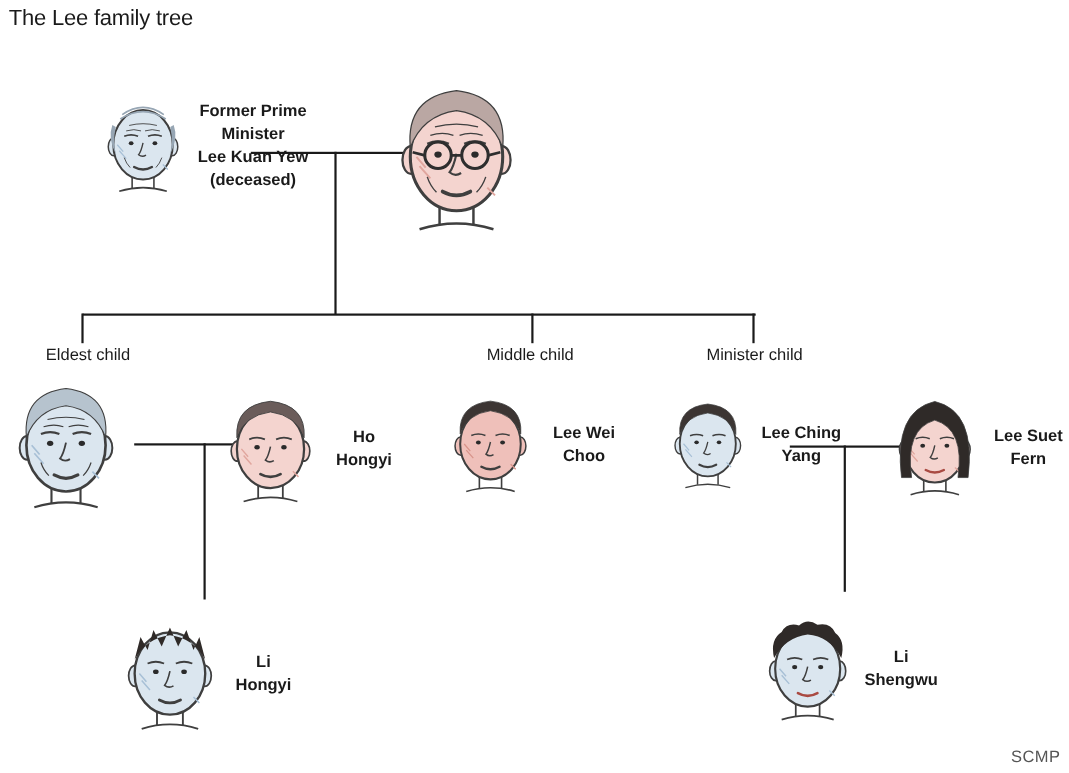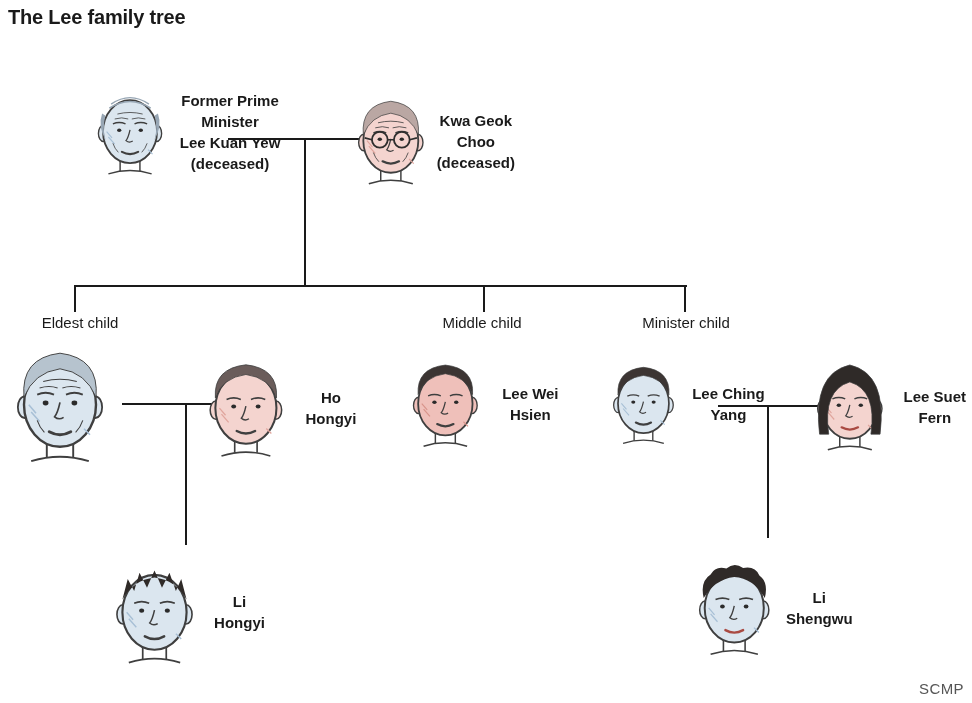--- a/index.html
+++ b/index.html
@@ -1,19 +1,19 @@
 <!DOCTYPE html>
 <html><head>
 <meta charset="utf-8">
 <style>
   *{margin:0;padding:0;box-sizing:border-box}
   html,body{background:#ffffff}
   body{font-family:"Liberation Sans", sans-serif;color:#1a1a1a}
   .canvas{position:relative;width:972px;height:703px;background:#fff;overflow:hidden}
-  .title{position:absolute;left:8px;top:6px;font-size:20px;font-weight:bold;letter-spacing:-0.2px}
+  .title{position:absolute;left:8px;top:6px;font-size:20px;font-weight:normal;letter-spacing:-0.2px}
   .line{position:absolute;background:#1a1a1a;z-index:1}
   .person{position:absolute;z-index:2;display:flex;flex-direction:row;align-items:center}
   .portrait{display:block}
   .portrait svg{display:block;width:100%;height:100%}
   .name{font-weight:bold;font-size:15px;text-align:center;white-space:pre-line;line-height:1.4;margin-top:8px}
   .gen-label{position:absolute;z-index:2;font-size:15px;transform:translateX(-50%);white-space:nowrap}
   .credit{position:absolute;right:8px;bottom:6px;font-size:15px;color:#555;letter-spacing:0.4px}
 
   #p-lky{left:85px;top:44px;width:200px}  #p-lky .portrait{width:150px;height:168px}
   #p-kgc{left:345px;top:58px;width:170px} #p-kgc .portrait{width:140px;height:158px}
@@ -92,22 +92,20 @@
           <ellipse cx="62" cy="58.5" rx="2.4" ry="2" fill="#2b2b2b"></ellipse>
           <path d="M50,58 Q48,67 45.5,70 Q49,73 53,70.5" fill="none" stroke="#3f3f3f" stroke-width="1.4"></path>
           <path d="M36,40.5 Q50,37 64,40.5 M33,46 Q41,43.5 48,46 M52,46 Q59,43.5 67,46" fill="none" stroke="#3f3f3f" stroke-width="0.9"></path>
           <path d="M31,73 Q33,79 37,83 M69,73 Q67,79 63,83" fill="none" stroke="#3f3f3f" stroke-width="0.9"></path>
           <circle cx="38" cy="59" r="8.6" fill="none" stroke="#2e2e2e" stroke-width="2"></circle>
           <circle cx="62" cy="59" r="8.6" fill="none" stroke="#2e2e2e" stroke-width="2"></circle>
           <path d="M46.6,59 H53.4 M29.4,59 L21.5,57 M70.6,59 L78.5,57" stroke="#2e2e2e" stroke-width="1.8" fill="none"></path>
           <path d="M41,82.5 Q50,87.5 59,82.5" fill="none" stroke="#3f3f3f" stroke-width="2.4" stroke-linecap="round"></path>
         </svg>
       </div>
-    <div class="name">Kwa Geok Choo
-(deceased)</div>
   </div>
 
   <div class="person" id="p-lhl">
     <div class="portrait">
         <svg xmlns="http://www.w3.org/2000/svg" viewBox="0 0 100 112" preserveAspectRatio="xMidYMid meet">
           <path d="M39,90 V104 M61,90 V104" stroke="#3f3f3f" stroke-width="1.6" fill="none"></path>
           <path d="M26,107 Q50,99.5 74,107" fill="none" stroke="#3f3f3f" stroke-width="1.6"></path>
           <ellipse cx="20.5" cy="62" rx="5.6" ry="9" fill="#dbe6ef" stroke="#3f3f3f" stroke-width="1.5"></ellipse>
           <ellipse cx="79.5" cy="62" rx="5.6" ry="9" fill="#dbe6ef" stroke="#3f3f3f" stroke-width="1.5"></ellipse>
           <ellipse cx="50" cy="60" rx="30" ry="35" fill="#dbe6ef" stroke="#3f3f3f" stroke-width="2"></ellipse>
@@ -154,21 +152,21 @@
           <ellipse cx="50" cy="60" rx="30" ry="35" fill="#efc0ba" stroke="#3f3f3f" stroke-width="2"></ellipse>
           <path d="M26,66 l7,8 M24,60 l6,7 M70,80 l5,5" stroke="#d8948b" stroke-width="1.3" fill="none"></path>
           <path d="M20,50 Q18,21 50,17.5 Q82,21 80,50 Q73,30 50,27 Q27,30 20,50 Z" fill="#3c3533" stroke="#3f3f3f" stroke-width="0.8"></path>
           <path d="M31,51.5 Q38,48.5 45,51.5 M55,51.5 Q62,48.5 69,51.5" fill="none" stroke="#3f3f3f" stroke-width="1.6"></path>
           <ellipse cx="38" cy="58.5" rx="2.4" ry="2" fill="#2b2b2b"></ellipse>
           <ellipse cx="62" cy="58.5" rx="2.4" ry="2" fill="#2b2b2b"></ellipse>
           <path d="M50,58 Q48,67 45.5,70 Q49,73 53,70.5" fill="none" stroke="#3f3f3f" stroke-width="1.4"></path>
           <path d="M41,82.5 Q50,87.5 59,82.5" fill="none" stroke="#3f3f3f" stroke-width="2.4" stroke-linecap="round"></path>
         </svg>
       </div>
-    <div class="name">Lee Wei Hsien</div>
+    <div class="name">Lee Wei Choo</div>
   </div>
 
   <div class="person" id="p-lhy">
     <div class="portrait">
         <svg xmlns="http://www.w3.org/2000/svg" viewBox="0 0 100 112" preserveAspectRatio="xMidYMid meet">
           <path d="M39,90 V104 M61,90 V104" stroke="#3f3f3f" stroke-width="1.6" fill="none"></path>
           <path d="M26,107 Q50,99.5 74,107" fill="none" stroke="#3f3f3f" stroke-width="1.6"></path>
           <ellipse cx="20.5" cy="62" rx="5.6" ry="9" fill="#dbe6ef" stroke="#3f3f3f" stroke-width="1.5"></ellipse>
           <ellipse cx="79.5" cy="62" rx="5.6" ry="9" fill="#dbe6ef" stroke="#3f3f3f" stroke-width="1.5"></ellipse>
           <ellipse cx="50" cy="60" rx="30" ry="35" fill="#dbe6ef" stroke="#3f3f3f" stroke-width="2"></ellipse>

